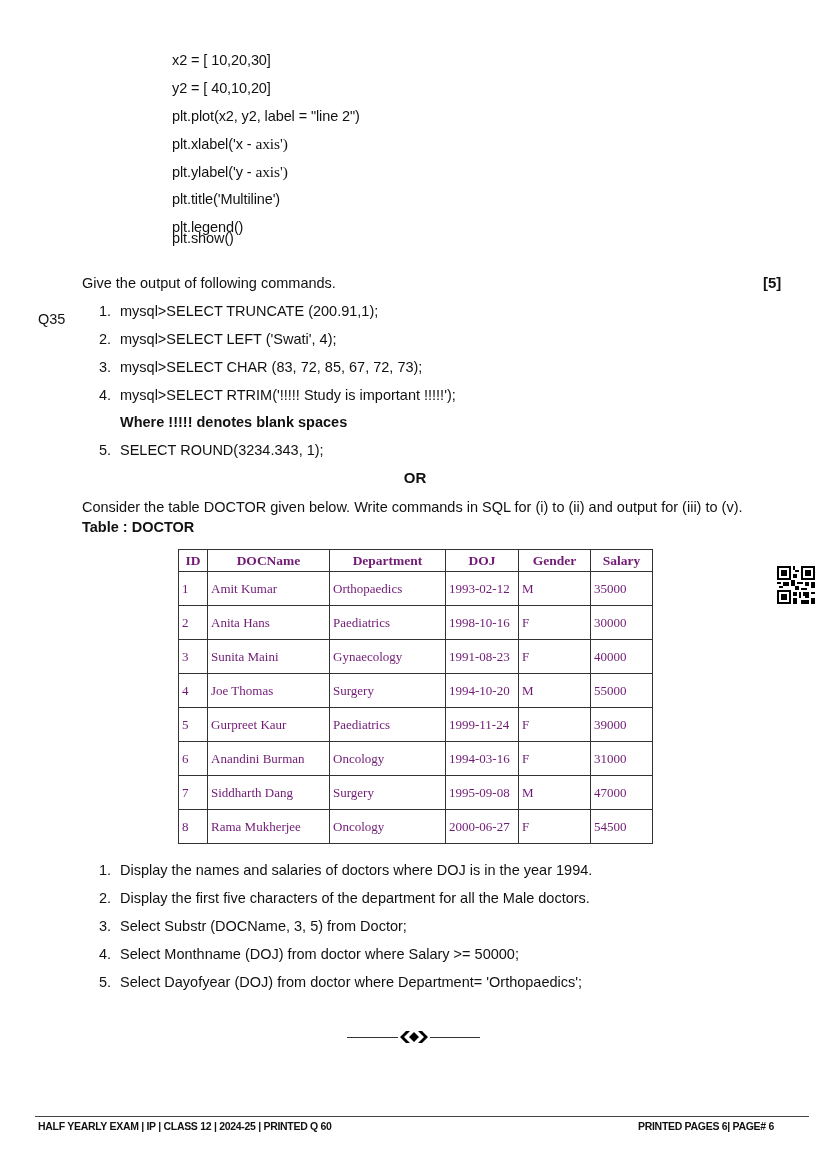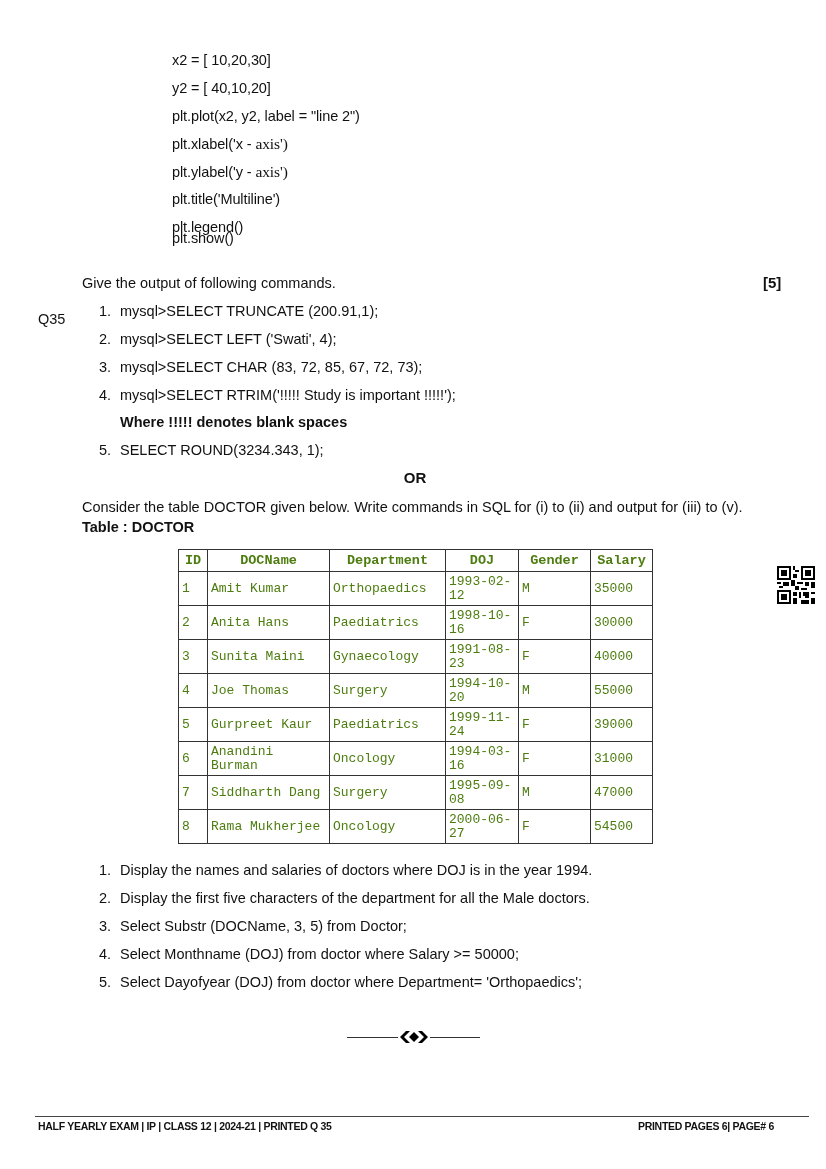--- a/index.html
+++ b/index.html
@@ -8,21 +8,21 @@
   .code-line { left:172px; font-size:14.5px; letter-spacing:-0.1px; }
   .serif-bit { font-family:"Liberation Serif", serif; font-size:15.5px; }
   .qnum { left:38px; }
   .qtext { left:82px; }
   .marks { left:763px; font-weight:bold; font-size:15px; }
   .li-num { left:99px; }
   .li-text { left:120px; }
   .bold { font-weight:bold; }
   .or { left:0; width:830px; text-align:center; font-weight:bold; font-size:15px; }
   .para { left:82px; width:680px; white-space:normal; line-height:20px; }
-  table.doc { position:absolute; left:178px; top:549px; border-collapse:collapse; font-family:Liberation Mono, monospace; font-size:13px; color:#4d7c0f; }
+  table.doc { position:absolute; left:178px; top:549px; border-collapse:collapse; font-family:Liberation Serif, serif; font-size:13px; color:#701a75; }
   table.doc th, table.doc td { border:1px solid #333; padding:0 3px; text-align:left; vertical-align:middle; }
   table.doc th { font-weight:bold; height:21px; font-size:13.5px; }
   table.doc th.center { text-align:center; }
   table.doc td { height:33px; line-height:14px; }
   .c-id { width:22px; } .c-name { width:115px; } .c-dept { width:109px; } .c-doj { width:66px; } .c-gen { width:65px; } .c-sal { width:55px; }
   .divider { left:347px; top:1037px; width:133px; height:1px; background:#333; }
   .ornament { left:398px; top:1030px; width:32px; height:14px; }
   .footer-rule { left:35px; top:1116px; width:774px; height:1px; background:#444; }
   .footer { top:1120px; font-size:10.5px; font-weight:bold; font-family:"Liberation Sans", sans-serif; letter-spacing:-0.3px; }
   .qr { left:777px; top:566px; width:38px; height:38px; }
@@ -186,14 +186,14 @@
 
 <div class="abs divider"></div>
 <svg class="abs ornament" viewBox="0 0 32 14">
   <rect x="0" y="0" width="32" height="14" fill="#fff"></rect>
   <polygon points="2,7 8,1 12,1 6,7 12,13 8,13" fill="#000"></polygon>
   <polygon points="30,7 24,1 20,1 26,7 20,13 24,13" fill="#000"></polygon>
   <polygon points="16,2 21,7 16,12 11,7" fill="#000"></polygon>
 </svg>
 
 <div class="abs footer-rule"></div>
-<div class="abs footer" style="left:38px;">HALF YEARLY EXAM | IP | CLASS 12 | 2024-21 | PRINTED Q 35</div>
+<div class="abs footer" style="left:38px;">HALF YEARLY EXAM | IP | CLASS 12 | 2024-25 | PRINTED Q 60</div>
 <div class="abs footer" style="left:638px;">PRINTED PAGES 6| PAGE# 6</div>
 
 </body></html>

